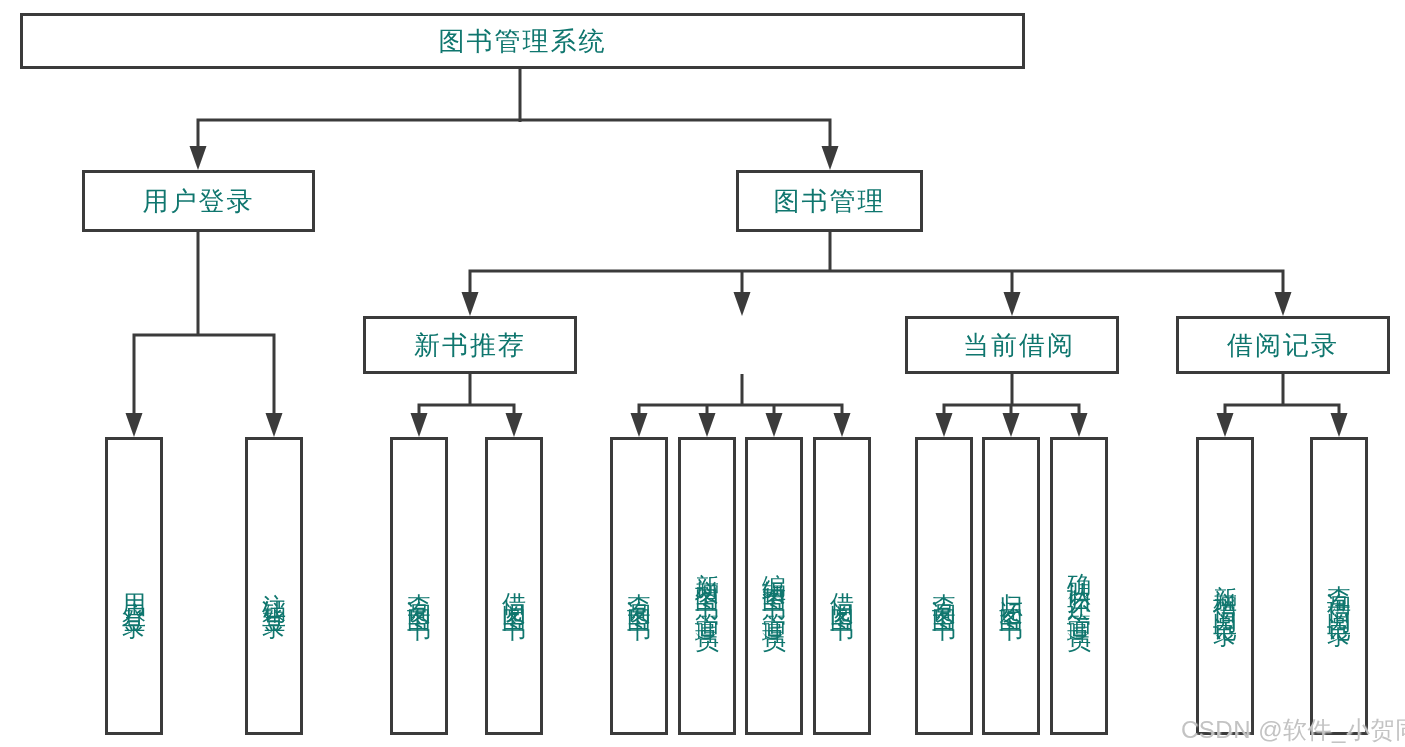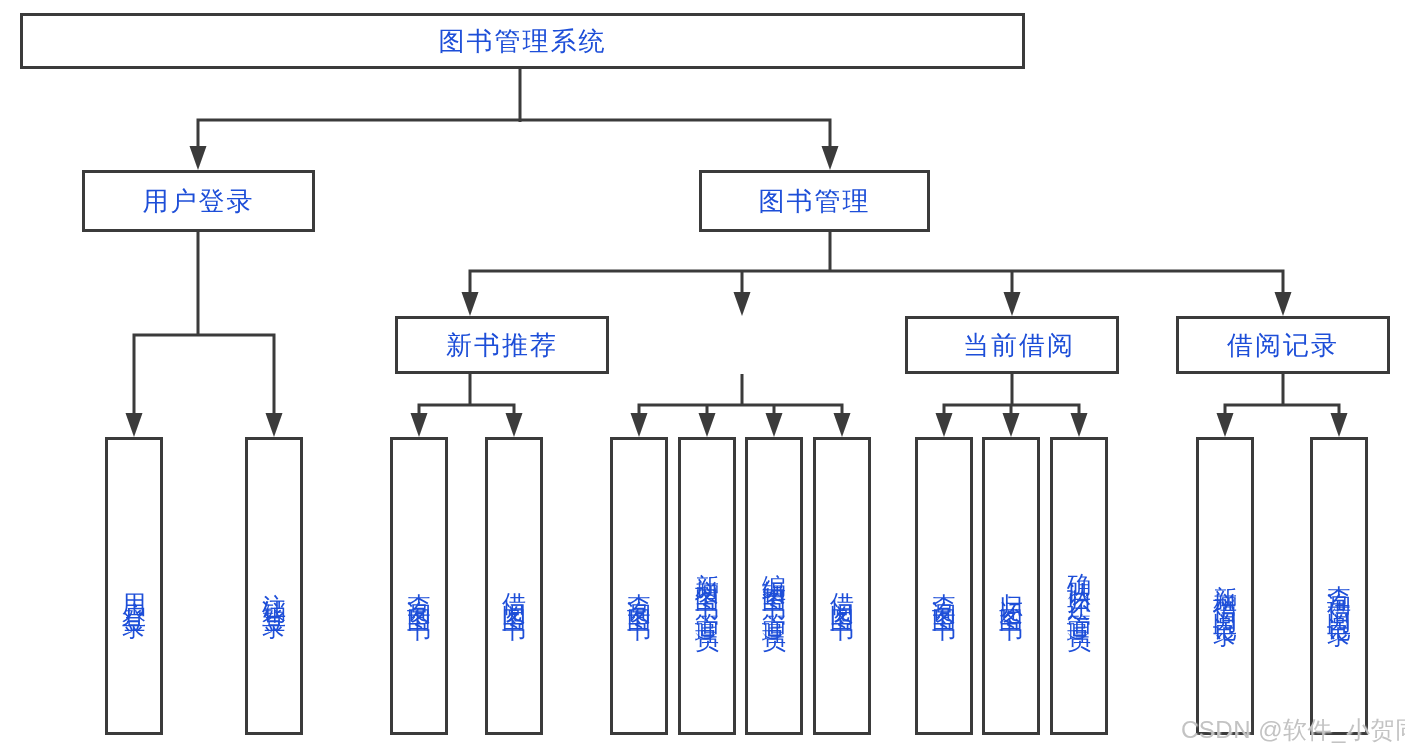--- a/index.html
+++ b/index.html
@@ -33,32 +33,32 @@
     stroke: none;
   }
   .node {
     position: absolute;
     box-sizing: border-box;
     border: 3px solid #3b3b3b;
     background: #ffffff;
     display: flex;
     align-items: center;
     justify-content: center;
-    color: #1d4ed8;
+    color: #0f766e;
     z-index: 2;
   }
   .node-h {
     font-size: 26px;
     letter-spacing: 2px;
   }
   .node-root   { left: 20px;   top: 13px;  width: 1005px; height: 56px; }
   .node-l2-a   { left: 82px;   top: 170px; width: 233px;  height: 62px; }
-  .node-l2-b   { left: 699px;  top: 170px; width: 231px;  height: 62px; }
+  .node-l2-b   { left: 736px;  top: 170px; width: 187px;  height: 62px; }
   .node-l3     { top: 316px; height: 58px; width: 214px; }
-  .node-l3-a   { left: 363px; margin-left: 32px;  }
+  .node-l3-a   { left: 363px;  }
   .node-l3-b   { left: 635px;  }
   .node-l3-c   { left: 905px; padding-left: 14px;  }
   .node-l3-d   { left: 1176px; }
   .leaf {
     top: 437px;
     height: 298px;
     width: 58px;
     writing-mode: vertical-rl;
     text-orientation: mixed;
     font-size: 24px;

